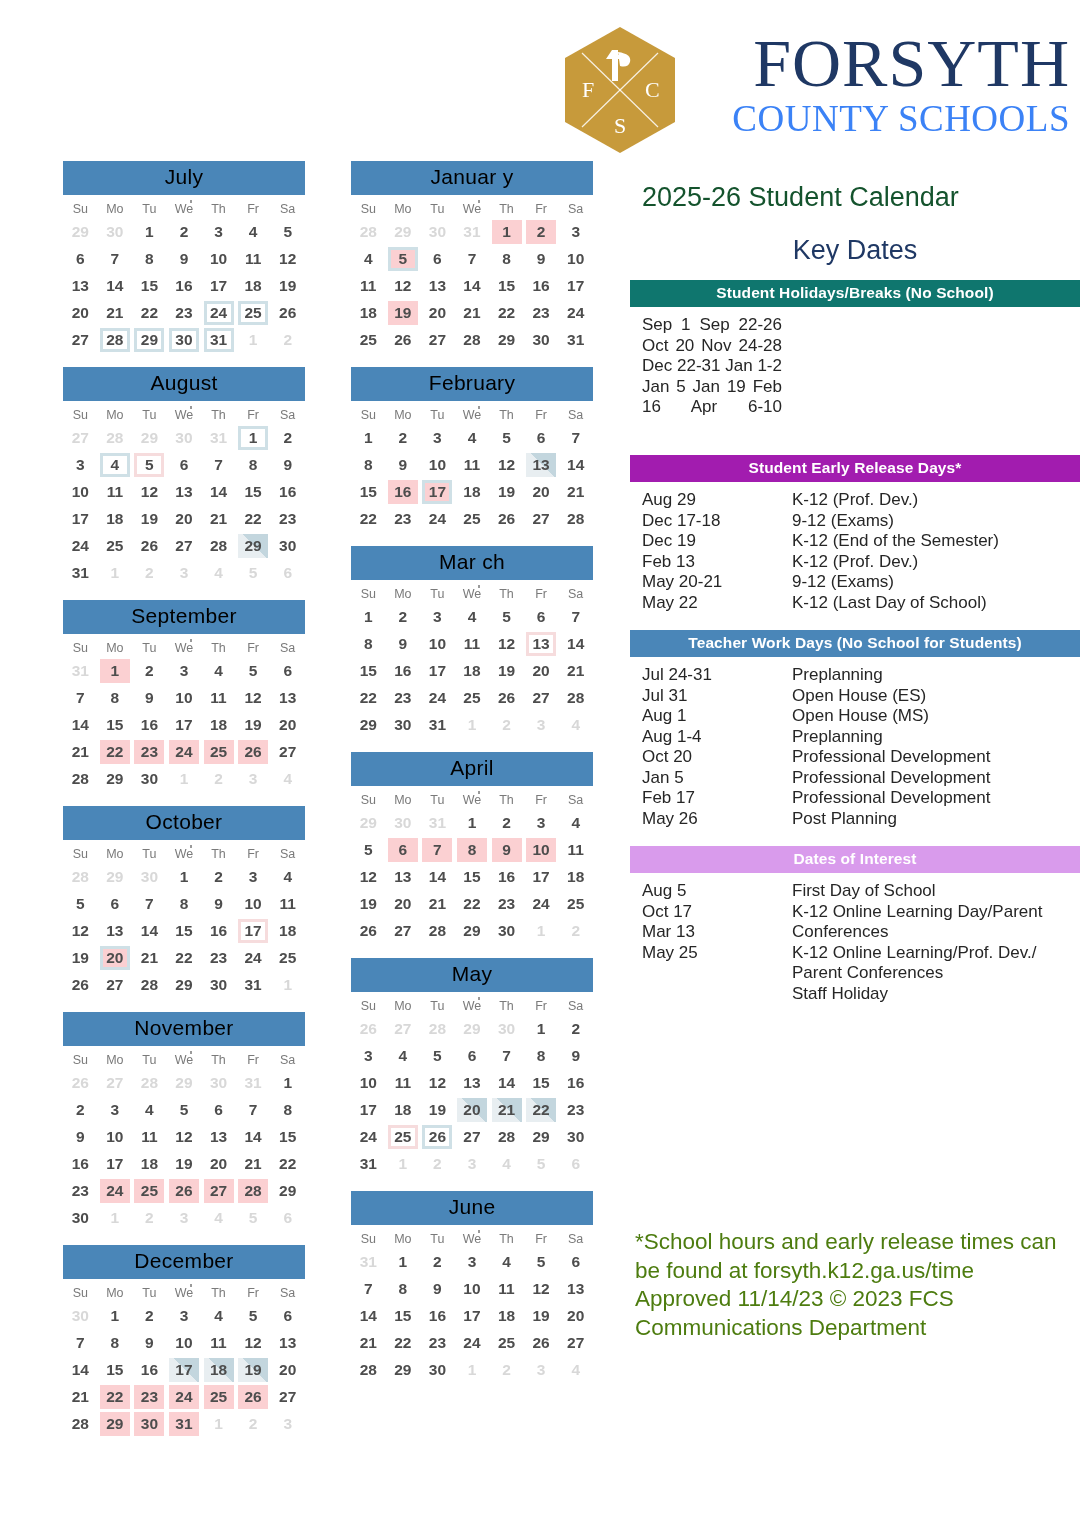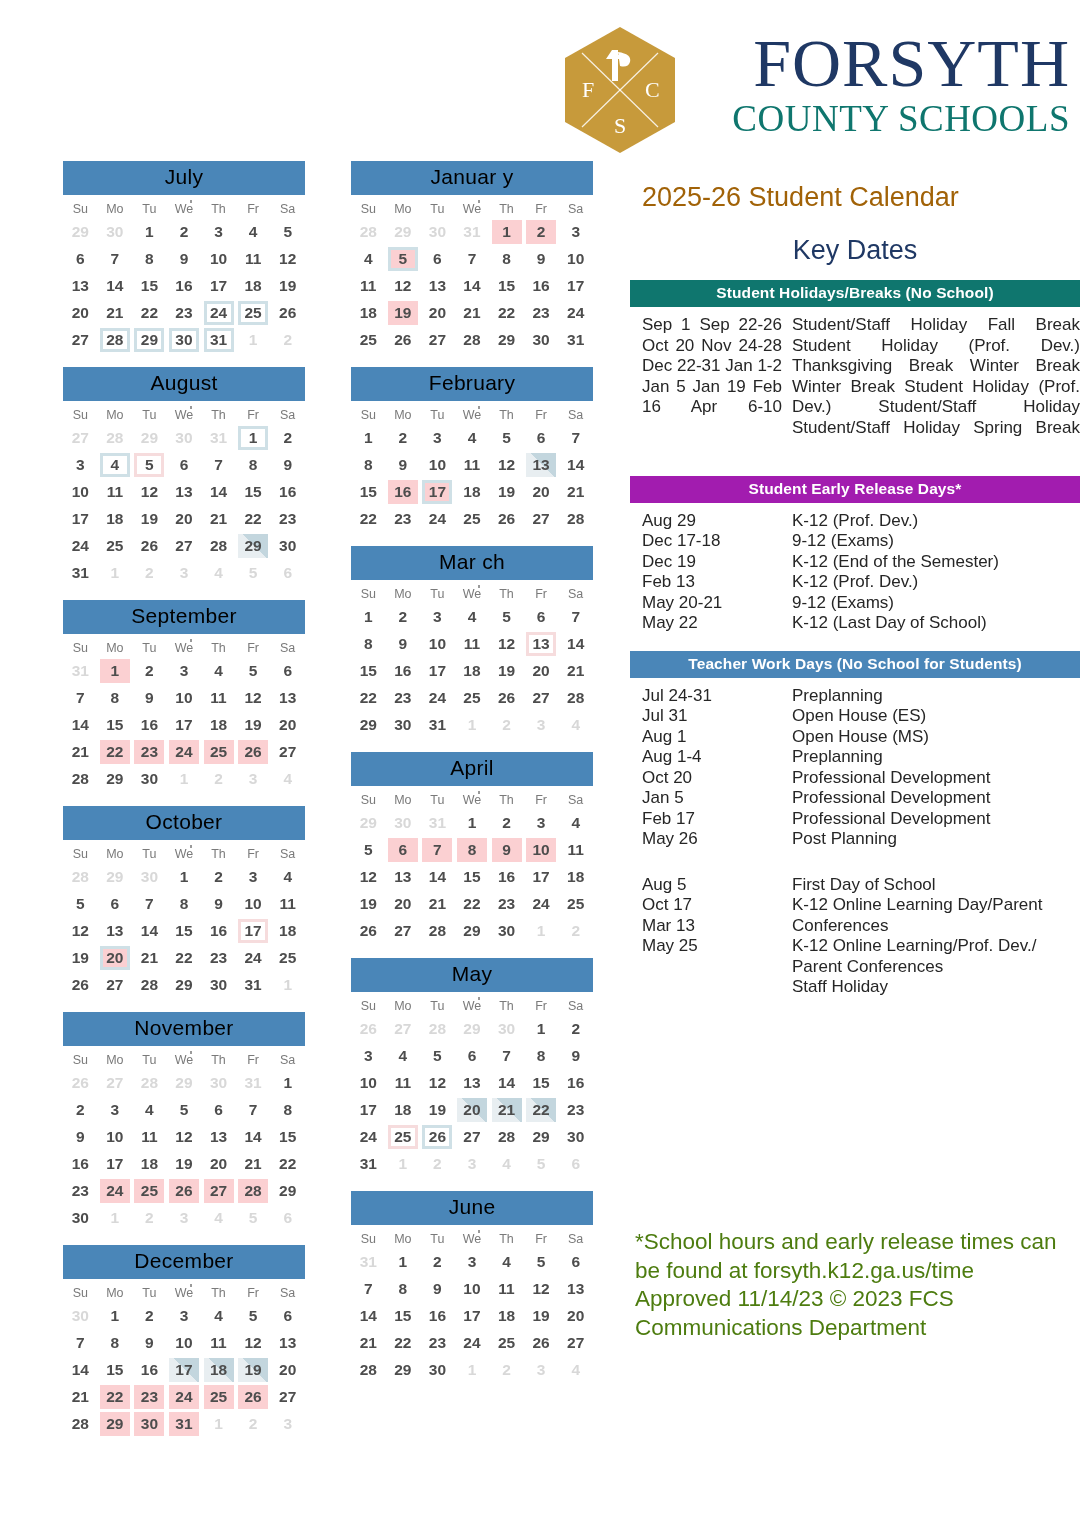--- a/index.html
+++ b/index.html
@@ -29,21 +29,21 @@
     text-align: right;
   }
   #brand .line1 {
     font-family: "Liberation Serif", serif;
     font-size: 68px; line-height: 66px; letter-spacing: 1px;
     color: #1f3864; font-weight: 400;
   }
   #brand .line2 {
     font-family: "Liberation Serif", serif;
     font-size: 37px; line-height: 46px; letter-spacing: 0.5px;
-    color: #0f766e; font-weight: 400;
+    color: #3b82f6; font-weight: 400;
   }
 
   
   #cal-col-left  { position: absolute; left: 63px;  top: 161px; width: 242px; }
   #cal-col-right { position: absolute; left: 351px; top: 161px; width: 242px; }
 
   .month { width: 242px; margin-bottom: 14px; }
   .month-title {
     background: #4a86b8;
     color: #000000;
@@ -89,21 +89,21 @@
 
   
   .b-blue  { box-shadow: inset 0 0 0 3px #cfe0e6; }
   .b-pink  { box-shadow: inset 0 0 0 3px #f6dcdd; }
   .b-blue.f-pink { box-shadow: inset 0 0 0 3px #cfe0e6; }
 
   
   #panel { position: absolute; left: 630px; top: 182px; width: 450px; }
 
   #cal-title {
-    font-size: 27px; color: #a16207; margin: 0 0 0 12px;
+    font-size: 27px; color: #14532d; margin: 0 0 0 12px;
   }
   #key-dates {
     font-size: 27px; color: #1f3864; text-align: center;
     margin: 22px 0 14px 0;
   }
 
   .sect { margin-bottom: 17px; }
   .sect-head {
     color: #ffffff; font-size: 15.5px; font-weight: 700;
     text-align: center; padding: 4px 0 5px 0; letter-spacing: 0.1px;
@@ -1797,21 +1797,20 @@
   </div>
 
 <div id="panel">
   <div id="cal-title">2025-26 Student Calendar</div>
   <div id="key-dates">Key Dates</div>
   <div id="sections-host">
       <div class="sect">
         <div class="sect-head h-red">Student Holidays/Breaks (No School)</div>
         <div class="sect-body">
           <div class="col-dates just" style="white-space: normal;">Sep 1 Sep 22-26 Oct 20 Nov 24-28 Dec 22-31 Jan 1-2 Jan 5 Jan 19 Feb 16 Apr 6-10</div>
-          <div class="col-desc just" style="white-space: normal;">Student/Staff Holiday Fall Break Student Holiday (Prof. Dev.) Thanksgiving Break Winter Break Winter Break Student Holiday (Prof. Dev.) Student/Staff Holiday Student/Staff Holiday Spring Break</div>
         </div>
       </div>
       <div class="sect">
         <div class="sect-head h-green">Student Early Release Days*</div>
         <div class="sect-body">
           <div class="col-dates" style="white-space: pre-line;">Aug 29
 Dec 17-18
 Dec 19
 Feb 13
 May 20-21
@@ -1839,20 +1838,21 @@
 Open House (ES)
 Open House (MS)
 Preplanning
 Professional Development
 Professional Development
 Professional Development
 Post Planning</div>
         </div>
       </div>
       <div class="sect">
+        <div class="sect-head h-purple">Dates of Interest</div>
         <div class="sect-body">
           <div class="col-dates" style="white-space: pre-line;">Aug 5
 Oct 17
 Mar 13
 May 25</div>
           <div class="col-desc" style="white-space: pre-line;">First Day of School
 K-12 Online Learning Day/Parent Conferences
 K-12 Online Learning/Prof. Dev./ Parent Conferences
 Staff Holiday</div>
         </div>

